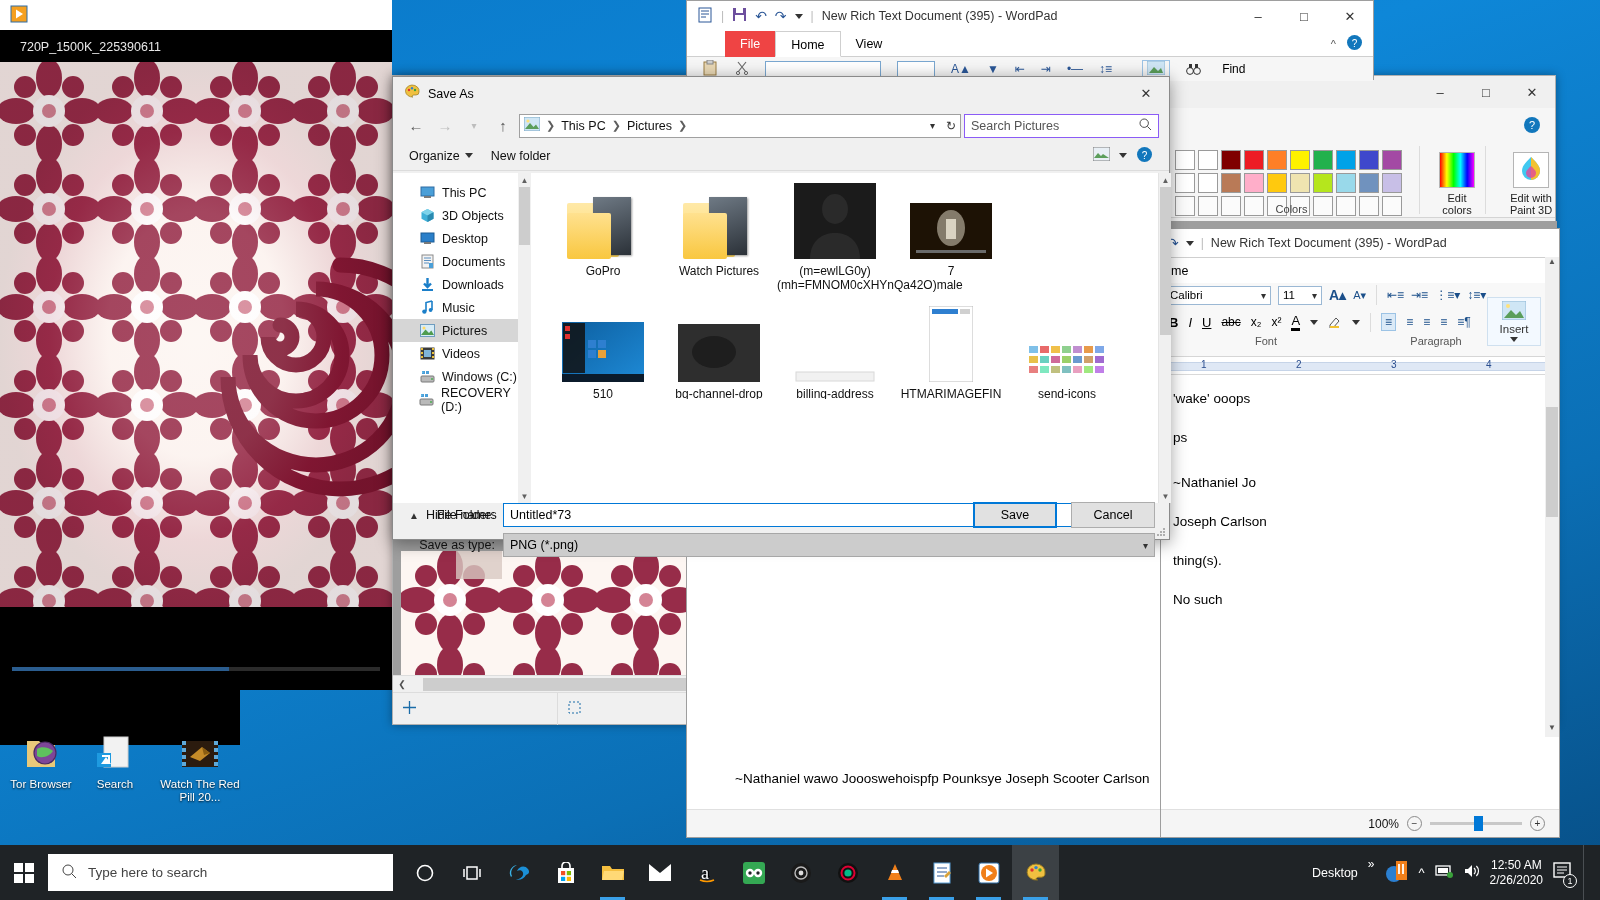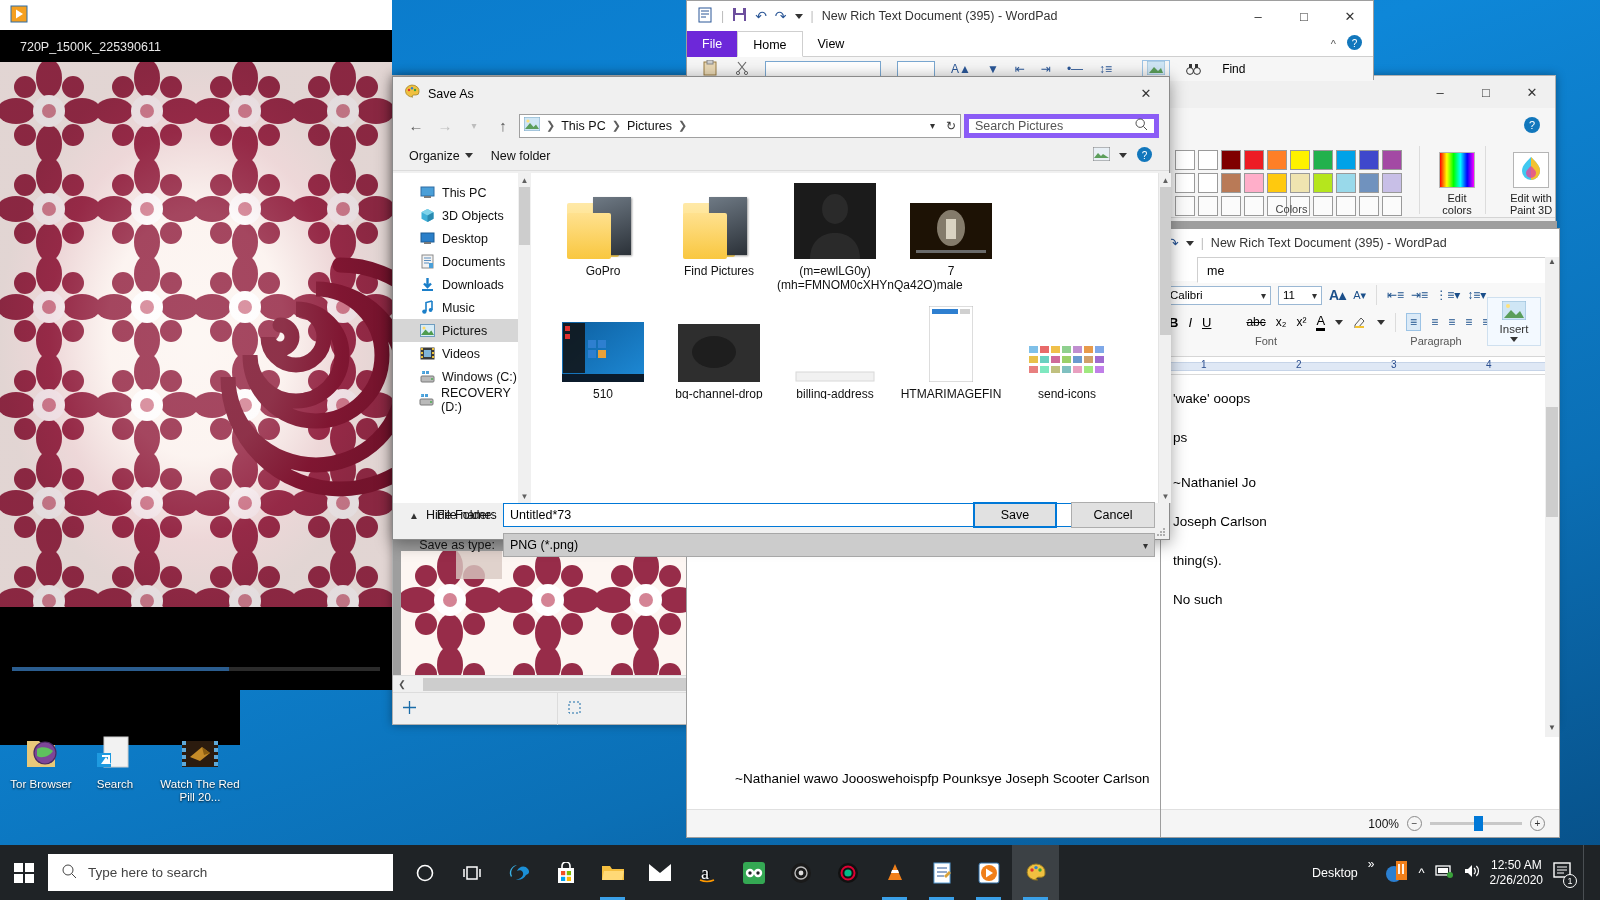--- a/index.html
+++ b/index.html
@@ -86,21 +86,21 @@
   #paint-statusbar { position:absolute; left:0; bottom:0; width:1164px; height:32px;
       background:#f0f0f0; border-top:1px solid #ddd; display:flex; align-items:center; font-size:12px; color:#222;}
   .sb-cell { height:32px; display:flex;align-items:center; gap:6px; padding:0 10px; border-right:1px solid #dcdcdc;}
   #paint-hscroll { position:absolute; left:0; bottom:32px; width:1164px; height:17px; background:#f0f0f0;
                    border-top:1px solid #ddd; display:flex; align-items:center;}
 
   
   #wp1 { left:686px; top:0; width:688px; height:80px; border:1px solid #9e9e9e; }
   #wp1 .tabs { height:26px; display:flex; background:#fff; border-bottom:1px solid #cfcfcf;}
   .tab { padding:0 15px; height:26px; line-height:26px; font-size:12.5px; }
-  .tab.file { background:#6d28d9; color:#fff; }
+  .tab.file { background:#ef4444; color:#fff;margin-left:38px; }
   .tab.sel { background:#fff; border:1px solid #cfcfcf; border-bottom:1px solid #fff; position:relative; top:0;}
 
   
   #wp2 { left:1160px; top:228px; width:400px; height:180px; }
   #wp3 { left:686px; top:228px; width:688px; height:610px; border:1px solid #9e9e9e; background:#fff;}
 
   
   #saveas {
     position:absolute; left:392px; top:76px; width:778px; height:464px;
     background:#f0f0f0; border:1px solid #8a8a8a; box-shadow:0 3px 16px rgba(0,0,0,.4);
@@ -110,21 +110,21 @@
                       font-size:12.5px; color:#000; background:#f0f0f0;}
   #saveas .navbar { height:31px; display:flex; align-items:center; gap:3px; padding:0 10px; }
   .nav-arrow { width:26px;height:26px; display:flex;align-items:center;justify-content:center;
                color:#5a5a5a; font-size:15px;}
   .nav-arrow.dim { color:#bdbdbd; }
   #crumbbar {
     flex:1; height:24px; background:#fff; border:1px solid #a0a0a0; display:flex; align-items:center;
     padding:0 4px; font-size:12.5px; color:#111; gap:3px;
   }
   .crumb-sep { color:#5e5e5e; font-size:11px; padding:0 3px;}
-  #searchbar { width:195px; height:24px; background:#fff; border:5px solid #8b5cf6;
+  #searchbar { width:195px; height:24px; background:#fff; border:1px solid #8b5cf6;
                display:flex; align-items:center; padding:0 6px; font-size:12.5px; color:#555;}
   #toolbar2 { height:30px; display:flex; align-items:center; gap:18px; padding:0 16px;
               border-bottom:1px solid #dcdcdc; font-size:12.5px; color:#111;}
   #sa-body { position:absolute; left:0; top:96px; width:778px; height:330px; display:flex; background:#fff;}
   #sa-nav { width:125px; background:#fff; padding-top:8px; border-right:0; }
   .nav-item { height:23px; display:flex; align-items:center; gap:7px; padding-left:26px; font-size:12.5px; color:#111;}
   .nav-item.sel2 { background:#d6d6d6; }
   #sa-nav-scroll { width:13px; background:#f0f0f0; position:relative;}
   #sa-files { flex:1; background:#fff; position:relative; overflow:hidden;}
   .file-grid { display:flex; flex-wrap:wrap; padding:10px 0 0 14px; gap:0px;}
@@ -526,21 +526,21 @@
   </div>
 </div>
 
 <div class="win" id="wp2" style="height:610px;border:1px solid #9e9e9e;background:#fff;">
   <div class="titlebar" style="height:28px;padding-left:6px;gap:7px;">
     <span style="color:#2b5797;font-size:14px;">↷</span>
     <span class="tri-down"></span>
     <span style="color:#bbb;">|</span>
     <span style="font-size:12.5px;color:#333;">New Rich Text Document (395) - WordPad</span>
   </div>
-  <div class="tabs" style="height:24px;margin-left:36px;">
+  <div class="tabs" style="height:24px;">
     <div class="tab sel" style="padding:0 9px;">me</div>
     <div class="tab">View</div>
   </div>
 
   <div style="height:28px;display:flex;align-items:center;gap:7px;padding-left:4px;background:#f8f8f8;">
     <span style="width:106px;height:19px;border:1px solid #9bb8d4;background:#fff;display:flex;align-items:center;padding:0 4px;font-size:11.5px;">
       <span>Calibri</span>
       <span class="combo-caret">▾</span>
     </span>
     <span style="width:44px;height:19px;border:1px solid #9bb8d4;background:#fff;display:flex;align-items:center;padding:0 4px;font-size:11.5px;">
@@ -553,21 +553,21 @@
     <span style="color:#1b4f8a;">⇤≡</span>
     <span style="color:#1b4f8a;">⇥≡</span>
     <span style="color:#1b4f8a;">⋮≡▾</span>
     <span style="color:#1b4f8a;">↕≡▾</span>
   </div>
 
   <div style="height:26px;display:flex;align-items:center;gap:10px;padding-left:8px;background:#f8f8f8;">
     <b style="font-size:13px;">B</b>
     <i style="font-size:13px;">I</i>
     <u style="font-size:13px;">U</u>
-    <s style="font-size:12px;margin-left:25px;">abc</s>
+    <s style="font-size:12px;">abc</s>
     <span style="font-size:12px;">x₂</span>
     <span style="font-size:12px;">x²</span>
     <span style="font-size:13px;border-bottom:3px solid #000;">A</span>
     <span class="tri-down"></span>
     <span>
       <svg width="14" height="14" viewBox="0 0 14 14">
           <path d="M2 11l6-7 3 3-6 7H2z" fill="none" stroke="#555"></path>
           <rect x="2" y="12" width="9" height="2" fill="#f2c230"></rect>
         </svg>
     </span>
@@ -836,21 +836,21 @@
             <div>GoPro</div>
           </div>
           <div class="file-cell">
             <div class="thumb" style="display: flex; align-items: flex-end; justify-content: center;">
               <div class="folder">
                 <div class="back"></div>
                 <div class="pic" style="background:linear-gradient(160deg,#6f7a85,#2b3138);"></div>
                 <div class="front"></div>
               </div>
             </div>
-            <div>Find Pictures</div>
+            <div>Watch Pictures</div>
           </div>
           <div class="file-cell">
             <div class="thumb" style="display: flex; align-items: flex-end; justify-content: center;">
               <svg width="82" height="76" viewBox="0 0 82 76">
                 <rect width="82" height="76" fill="#1b1b1b"></rect>
                 <ellipse cx="41" cy="26" rx="13" ry="15" fill="#2a2a2a"></ellipse>
                 <path d="M16 76c0-17 11-26 25-26s25 9 25 26z" fill="#2a2a2a"></path>
               </svg>
             </div>
             <div>(m=ewlLG0y)(mh=FMNOM0cXHYnQa42O)male</div>

